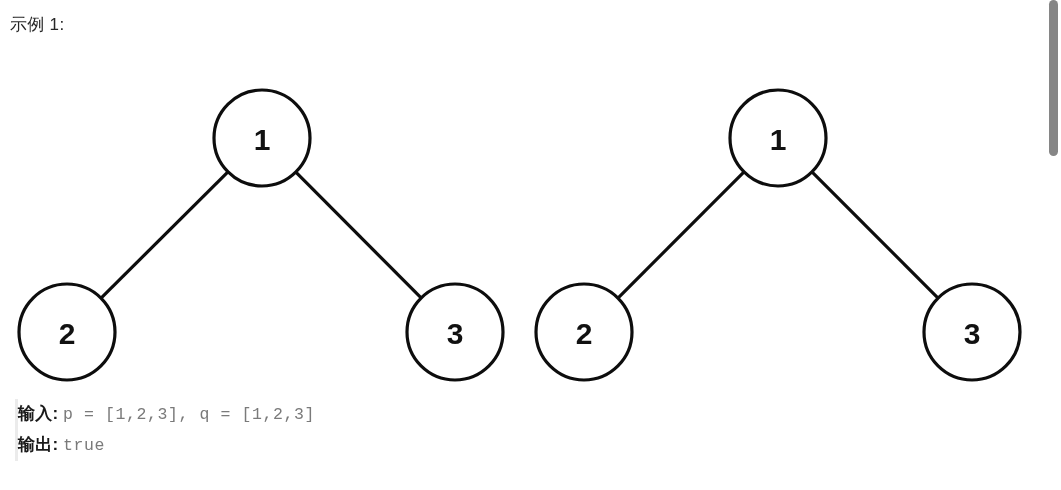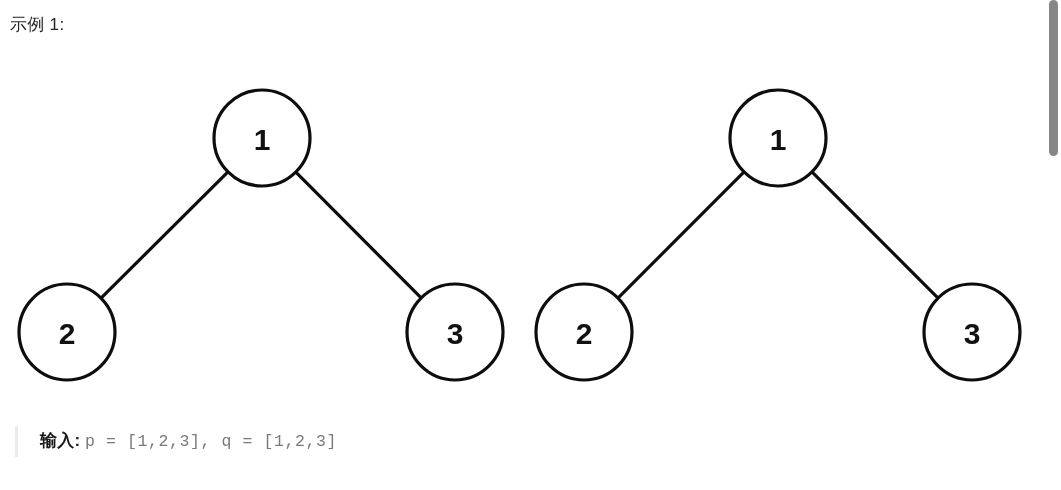--- a/index.html
+++ b/index.html
@@ -55,23 +55,22 @@
     font-weight: bold;
     fill: #111111;
     text-anchor: middle;
     dominant-baseline: central;
   }
 
   
   .example-block {
     position: absolute;
     left: 15px;
-    top: 426px;
+    top: 399px;
     border-left: 3px solid #ebebeb;
-    padding-left: 22px;
     box-sizing: border-box;
   }
   .example-line {
     font-size: 17px;
     line-height: 30px;
     white-space: nowrap;
     color: #6b6b6b;
   }
   .example-line .io-label {
     font-family: "Liberation Sans", sans-serif;
@@ -141,17 +140,21 @@
         <text x="972" y="278" class="node-label">3</text>
       </g>
     </svg>
 </div>
 
 <div class="example-block">
   <div class="example-line">
     <span class="io-label">输入:</span>
     <span class="io-value">p = [1,2,3], q = [1,2,3]</span>
   </div>
+  <div class="example-line">
+    <span class="io-label">输出:</span>
+    <span class="io-value">true</span>
+  </div>
 </div>
 
 <div class="scrollbar-track">
   <div class="scrollbar-thumb" style="top: 0px; height: 156px;"></div>
 </div>
 
 </body></html>

